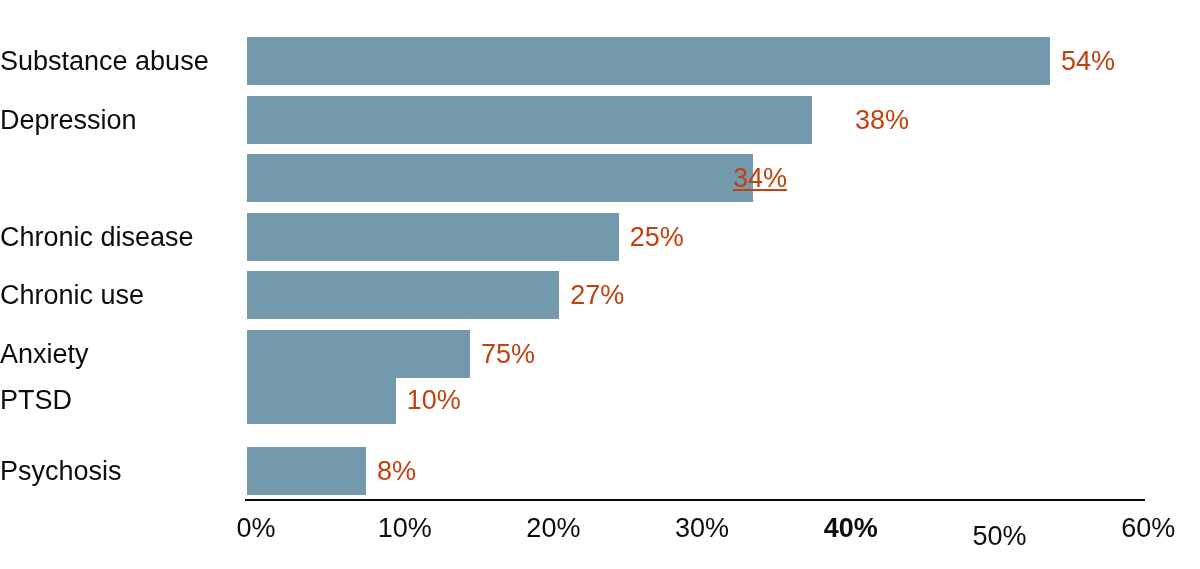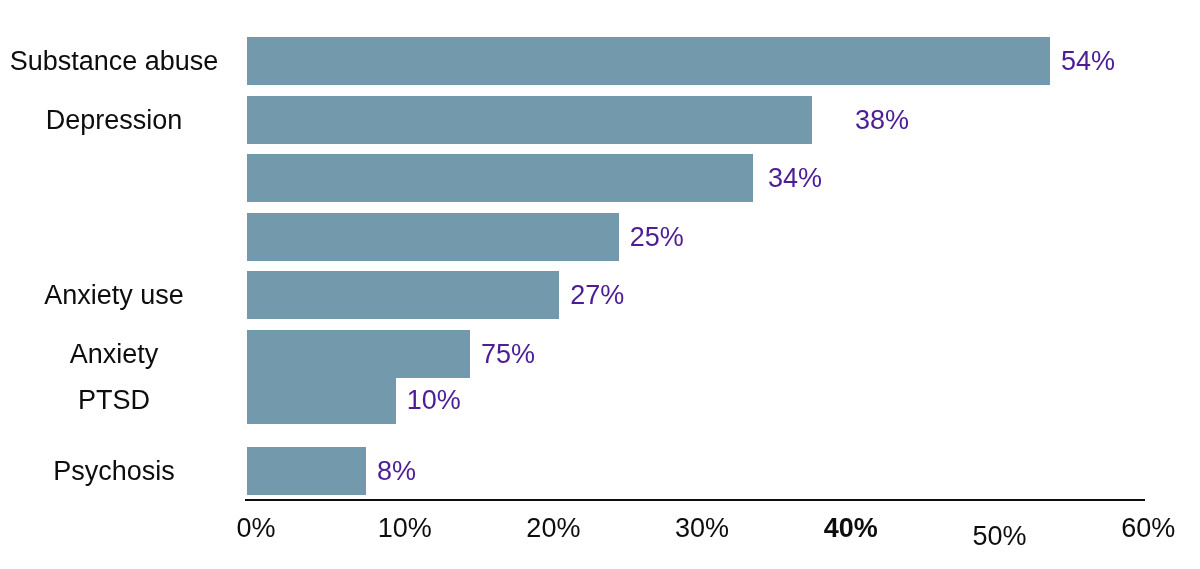--- a/index.html
+++ b/index.html
@@ -33,42 +33,42 @@
     display: block;
   }
 
   .cat-label {
     position: absolute;
     left: 0;
     top: 0;
     width: 228px;
     height: 48px;
     line-height: 48px;
-    text-align: center;
+    text-align: left;
     font-size: 27px;
     color: #0d0d0d;
     white-space: nowrap;
     letter-spacing: 0px;
   }
 
   .bar {
     position: absolute;
     left: 247px;
     top: 0;
     height: 48px;
     background: #7399ac;
   }
 
   .value-label {
     position: absolute;
     top: 0;
     height: 48px;
     line-height: 48px;
     font-size: 27px;
-    color: #4c1d95;
+    color: #c2410c;
     white-space: nowrap;
     padding-left: 11px;
   }
 
   
   .axis-line {
     position: absolute;
     left: 245px;
     top: 499px;
     width: 900px;
@@ -108,28 +108,29 @@
         <div class="bar" style="width: 802.98px; background: rgb(115, 153, 172);"></div>
         <div class="value-label" style="left: 1049.98px;">54%</div>
       </div>
       <div class="bar-row" style="top: 95.5px;">
         <div class="cat-label">Depression</div>
         <div class="bar" style="width: 565.06px; background: rgb(115, 153, 172);"></div>
         <div class="value-label" style="left: 844px;">38%</div>
       </div>
       <div class="bar-row" style="top: 154px;">
         <div class="bar" style="width: 505.58px; background: rgb(115, 153, 172);"></div>
-        <div class="value-label" style="left: 757px;">34%</div>
+        <div class="value-label" style="left: 722px; text-decoration: underline;">34%</div>
       </div>
       <div class="bar-row" style="top: 212.5px;">
+        <div class="cat-label">Chronic disease</div>
         <div class="bar" style="width: 371.75px; background: rgb(115, 153, 172);"></div>
         <div class="value-label" style="left: 618.75px;">25%</div>
       </div>
       <div class="bar-row" style="top: 271px;">
-        <div class="cat-label">Anxiety use</div>
+        <div class="cat-label">Chronic use</div>
         <div class="bar" style="width: 312.27px; background: rgb(115, 153, 172);"></div>
         <div class="value-label" style="left: 559.27px;">27%</div>
       </div>
       <div class="bar-row" style="top: 329.5px;">
         <div class="cat-label">Anxiety</div>
         <div class="bar" style="width: 223.05px; background: rgb(115, 153, 172);"></div>
         <div class="value-label" style="left: 470.05px;">75%</div>
       </div>
       <div class="bar-row" style="top: 376px;">
         <div class="cat-label">PTSD</div>

